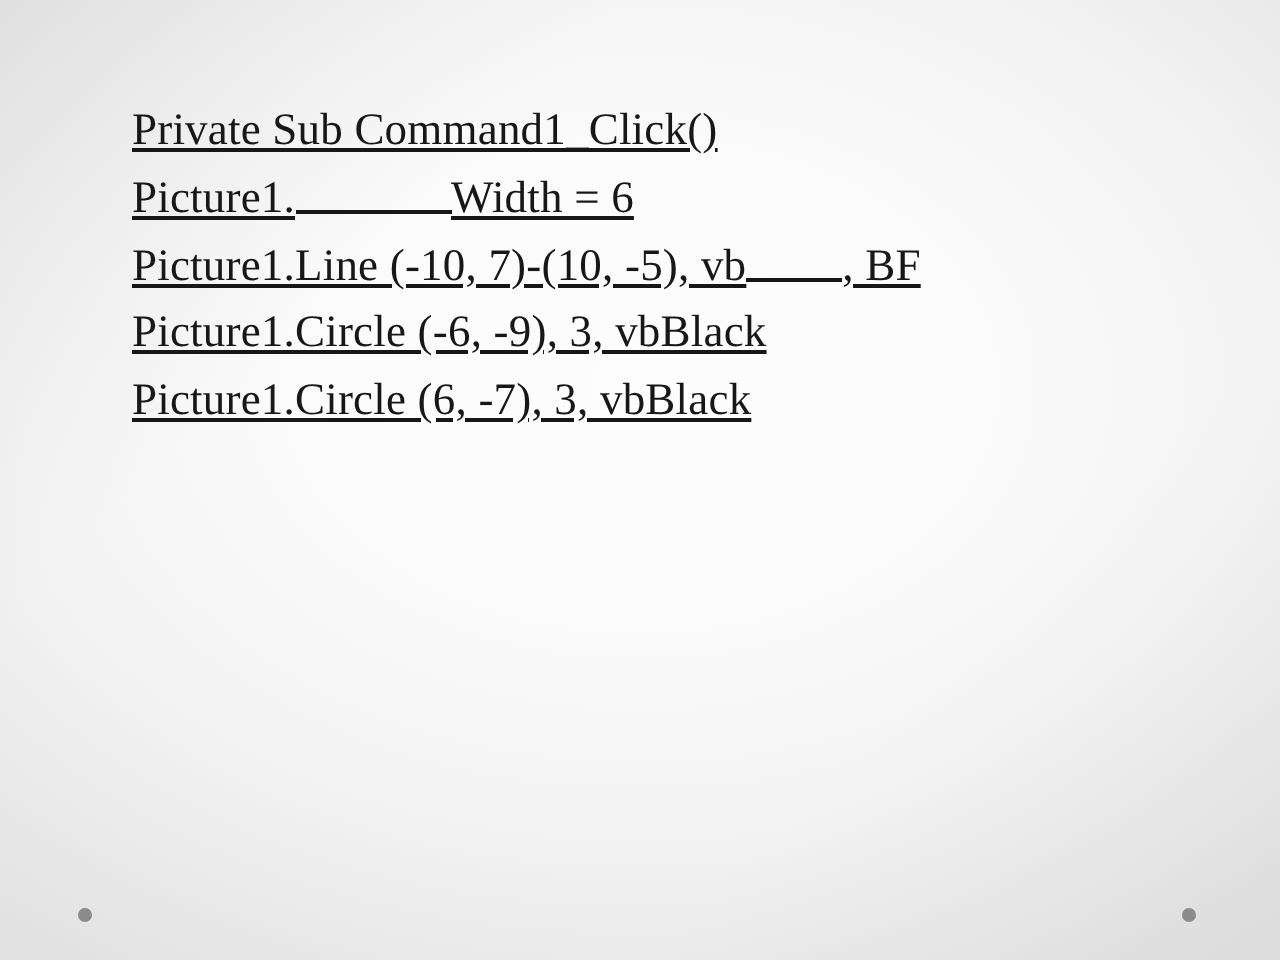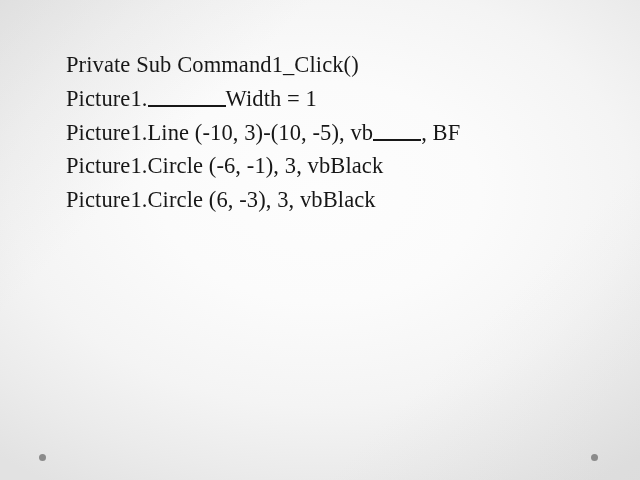--- a/index.html
+++ b/index.html
@@ -81,24 +81,24 @@
     background: #8b8b8b;
   }
   #dot-left  { left: 39px;  top: 454px; }
   #dot-right { left: 591px; top: 454px; }
 </style>
 </head>
 <body>
 
 <div id="slide">
 
-  <div id="code-block" style="color: rgb(23, 23, 23);">
+  <div id="code-block" style="color: rgb(23, 23, 23); text-decoration: underline;">
       <span class="code-line"><span>Private Sub Command1_Click()</span></span>
-      <span class="code-line"><span>Picture1.</span><span class="blank w-md"></span><span>Width = 1</span></span>
-      <span class="code-line"><span>Picture1.Line (-10, 3)-(10, -5), vb</span><span class="blank w-xs"></span><span>, BF</span></span>
-      <span class="code-line"><span>Picture1.Circle (-6, -1), 3, vbBlack</span></span>
-      <span class="code-line"><span>Picture1.Circle (6, -3), 3, vbBlack</span></span>
+      <span class="code-line"><span>Picture1.</span><span class="blank w-md"></span><span>Width = 6</span></span>
+      <span class="code-line"><span>Picture1.Line (-10, 7)-(10, -5), vb</span><span class="blank w-xs"></span><span>, BF</span></span>
+      <span class="code-line"><span>Picture1.Circle (-6, -9), 3, vbBlack</span></span>
+      <span class="code-line"><span>Picture1.Circle (6, -7), 3, vbBlack</span></span>
     </div>
 
   <div class="dot" id="dot-left" style="background: rgb(139, 139, 139);"></div>
   <div class="dot" id="dot-right" style="background: rgb(139, 139, 139);"></div>
 
 </div>
 
 </body></html>

